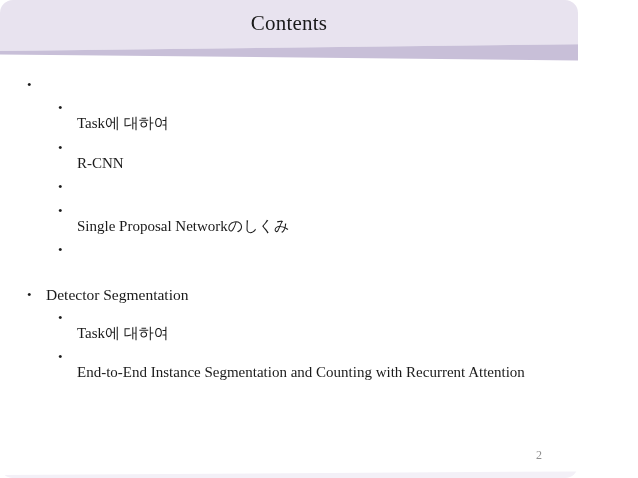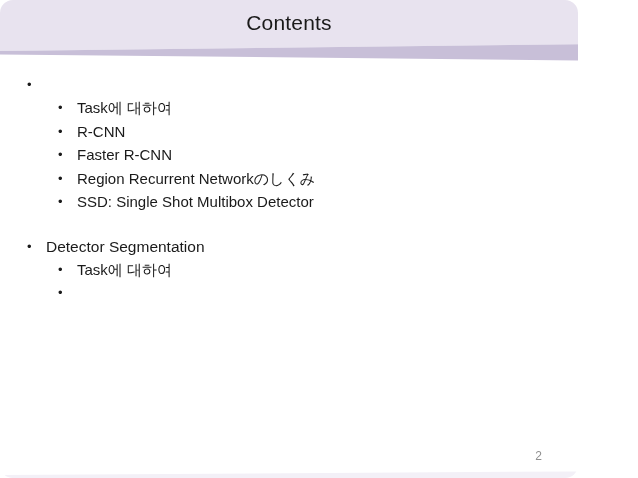--- a/index.html
+++ b/index.html
@@ -6,21 +6,21 @@
     margin: 0;
     padding: 0;
     background: #ffffff;
   }
   .slide {
     position: relative;
     width: 578px;
     height: 478px;
     background: #ffffff;
     overflow: hidden;
-    font-family: Liberation Sans, sans-serif;
+    font-family: Liberation Serif, serif;
     color: #1a1a1a;
     border-radius: 13px;
   }
   .header-deco, .footer-deco {
     position: absolute;
     left: 0;
     width: 638px;
     display: block;
   }
   .header-deco { top: 0; height: 70px; }
@@ -56,21 +56,21 @@
     line-height: 23.5px;
     margin-left: 31px;
   }
   .bullet {
     flex: 0 0 auto;
     width: 19px;
     font-size: 13px;
     line-height: inherit;
   }
   .l1-text { flex: 0 1 auto; }
-  .l2-text { flex: 0 1 auto; max-width: 480px; }
+  .l2-text { flex: 0 1 auto; max-width: 480px; margin-top: 16px; }
   .page-number {
     position: absolute;
     right: 36px;
     bottom: 15px;
     font-size: 12px;
     color: #8f8f8f;
   }
 </style>
 </head>
 <body>
@@ -93,43 +93,42 @@
       <div class="l2-item">
         <span class="bullet">•</span>
         <span class="l2-text">Task에 대하여</span>
       </div>
       <div class="l2-item">
         <span class="bullet">•</span>
         <span class="l2-text">R-CNN</span>
       </div>
       <div class="l2-item">
         <span class="bullet">•</span>
-        <span class="l2-text">Faster R-CNN</span>
       </div>
       <div class="l2-item">
         <span class="bullet">•</span>
-        <span class="l2-text">Region Recurrent Networkのしくみ</span>
+        <span class="l2-text">Single Proposal Networkのしくみ</span>
       </div>
       <div class="l2-item">
         <span class="bullet">•</span>
-        <span class="l2-text">SSD: Single Shot Multibox Detector</span>
       </div>
     </div>
 
     <div class="section">
       <div class="l1-item">
         <span class="bullet">•</span>
         <span class="l1-text">Detector Segmentation</span>
       </div>
       <div class="l2-item">
         <span class="bullet">•</span>
         <span class="l2-text">Task에 대하여</span>
       </div>
       <div class="l2-item">
         <span class="bullet">•</span>
+        <span class="l2-text">End-to-End Instance Segmentation and Counting with Recurrent Attention</span>
       </div>
     </div>
 
   </div>
 
   <div class="page-number">2</div>
 
   <svg class="footer-deco" viewBox="0 0 638 10" preserveAspectRatio="none" aria-hidden="true">
     <polygon points="0,7 638,3 638,10 0,10" fill="#f3f0f7"></polygon>
   </svg>

